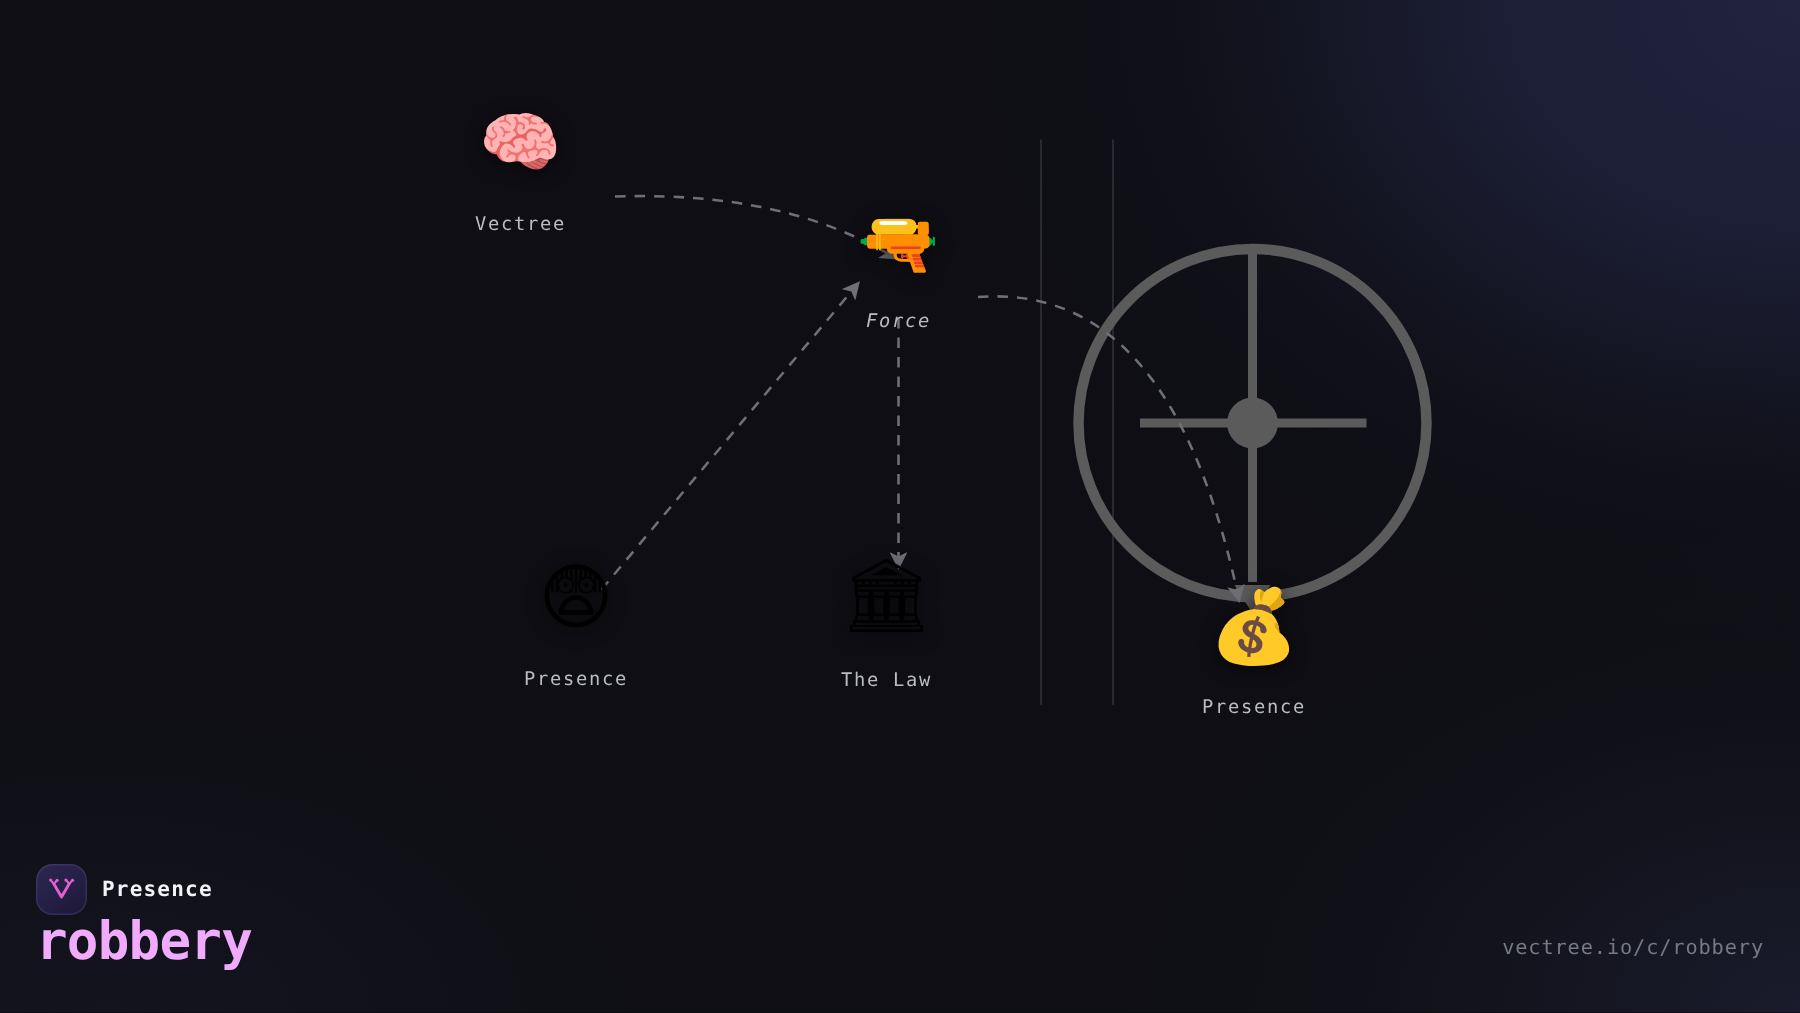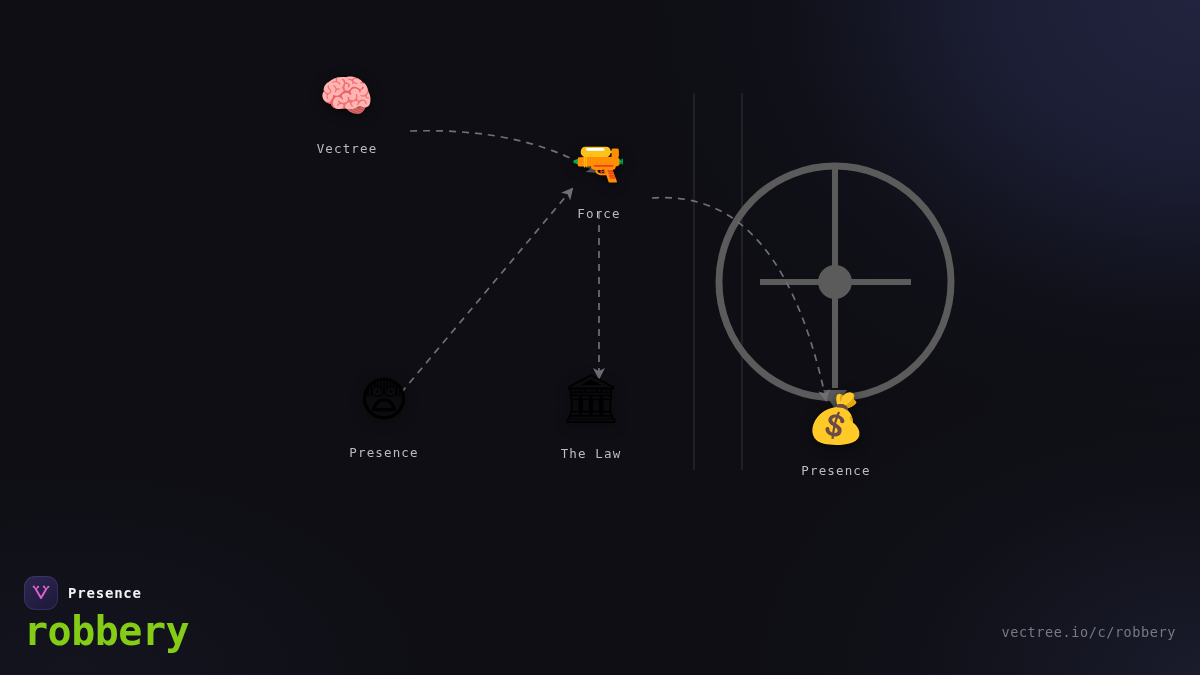--- a/index.html
+++ b/index.html
@@ -98,22 +98,22 @@
     color: #f2f3f6;
     font-size: 14px;
     font-weight: bold;
     letter-spacing: .8px;
     font-family: "DejaVu Sans Mono", "Liberation Mono", monospace;
   }
   .page-title {
     position: absolute;
     left: 24px;
     top: 611px;
-    color: #84cc16;
-    font-size: 40px;
+    color: #f0abfc;
+    font-size: 35px;
     font-weight: bold;
     letter-spacing: -0.5px;
     font-family: "DejaVu Sans Mono", "Liberation Mono", monospace;
     line-height: 1;
   }
   .page-url {
     position: absolute;
     right: 24px;
     top: 624px;
     color: #757a85;
@@ -164,21 +164,21 @@
     </g>
   </svg>
 
   <div class="node" style="left:347px; top:115px;">
     <span class="node-emoji" style="font-size:44px;">🧠</span>
     <span class="node-label" style="margin-top:23px;">Vectree</span>
   </div>
 
   <div class="node" style="left:599px; top:181px;">
     <span class="node-emoji" style="font-size:44px;">🔫</span>
-    <span class="node-label" style="margin-top:21px;">Force</span>
+    <span class="node-label" style="margin-top:21px;font-style:italic;">Force</span>
   </div>
 
   <div class="node" style="left:384px; top:417px;">
     <span class="node-emoji" style="font-size:48px;">😨</span>
     <span class="node-label" style="margin-top:22px;">Presence</span>
   </div>
 
   <div class="node" style="left:591px; top:417px;">
     <span class="node-emoji" style="font-size:48px;">🏛</span>
     <span class="node-label" style="margin-top:24px;">The Law</span>

